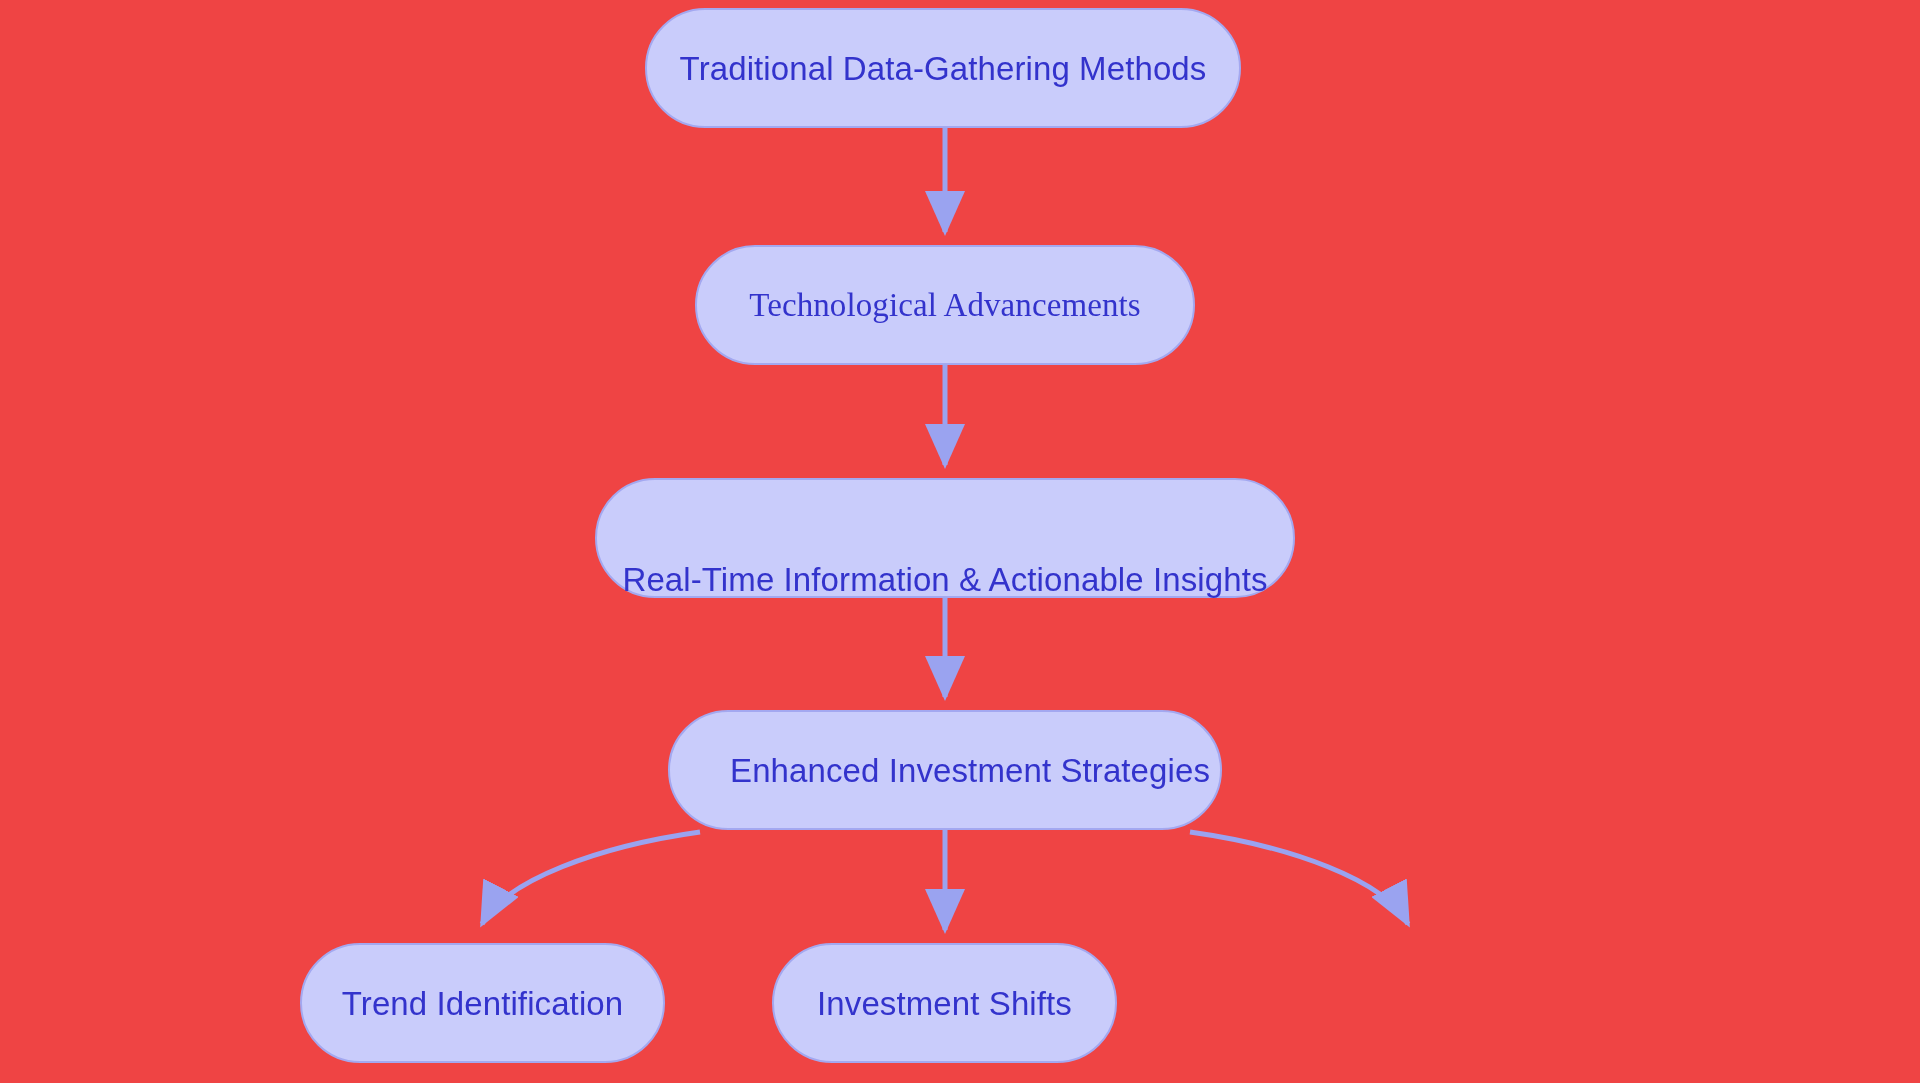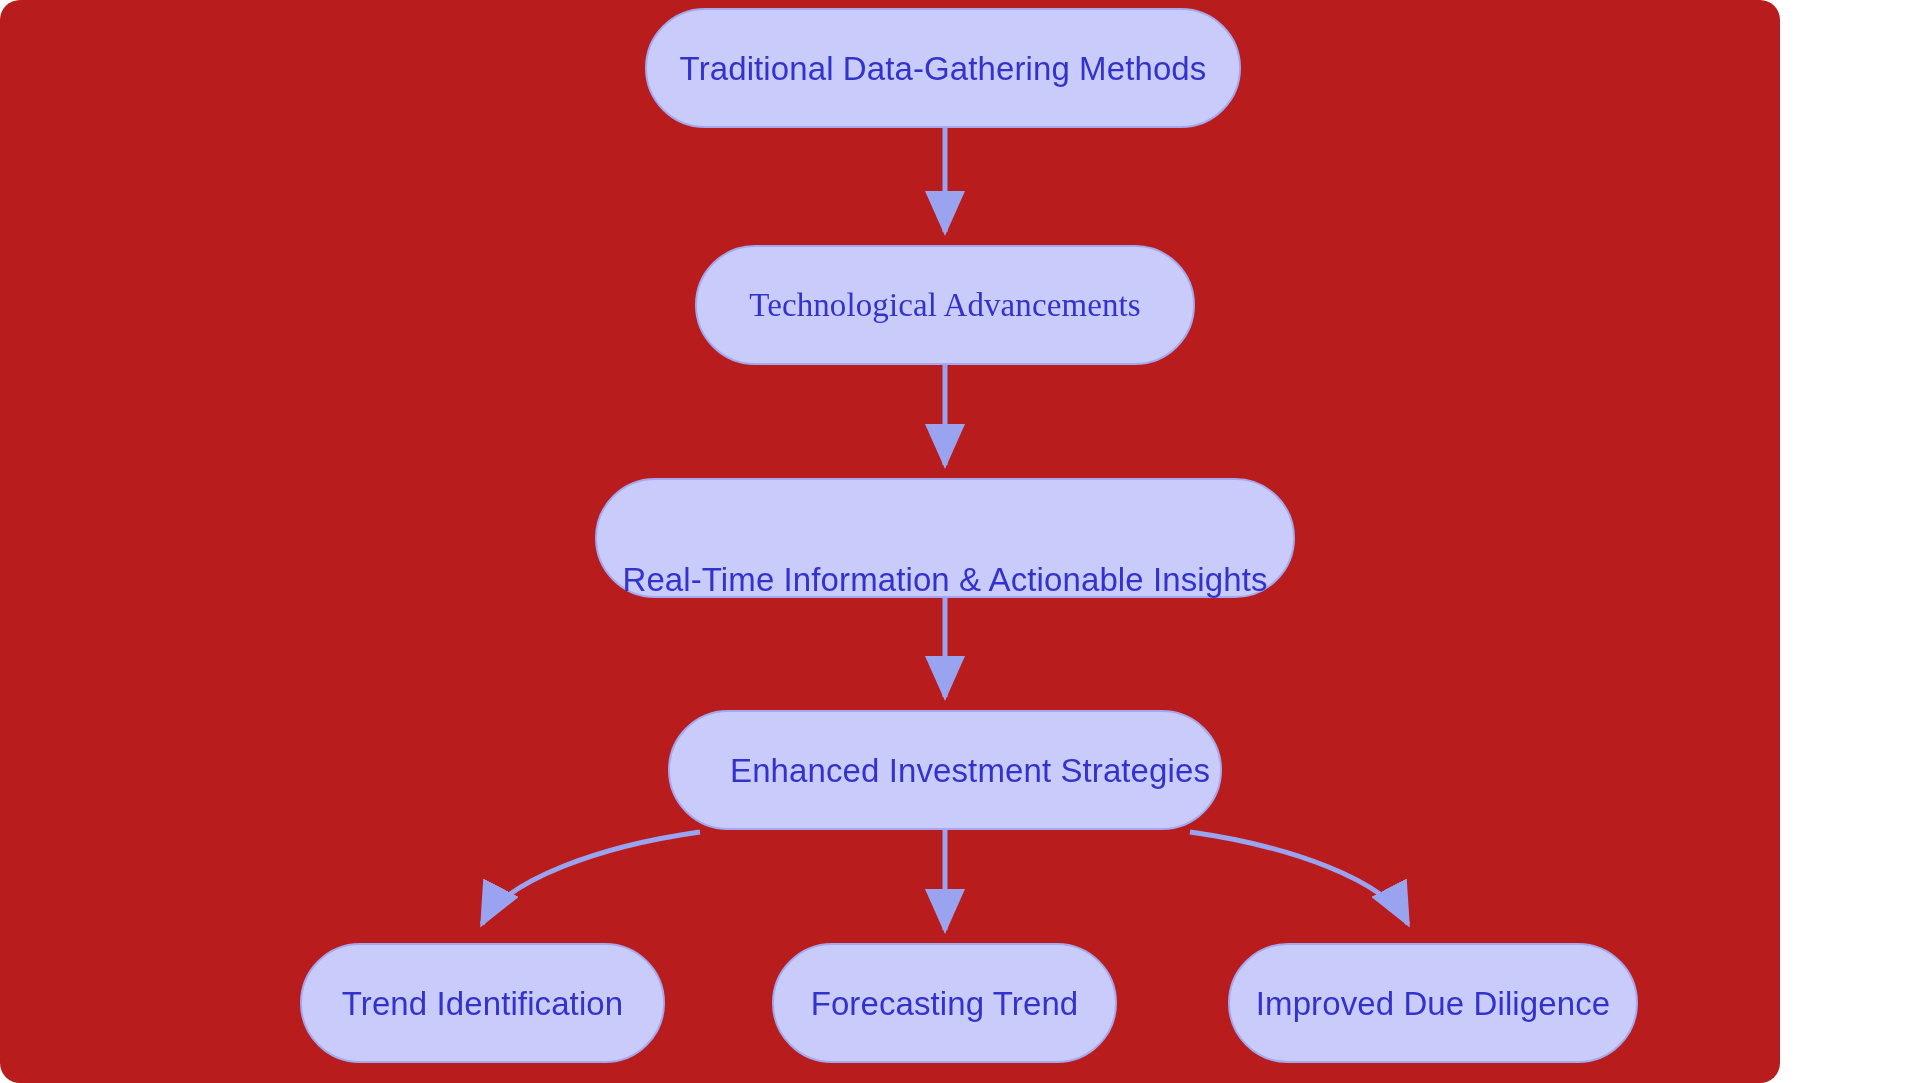--- a/index.html
+++ b/index.html
@@ -9,24 +9,23 @@
     background: #ffffff;
   }
   body {
     width: 1920px;
     height: 1083px;
     overflow: hidden;
     font-family: "Liberation Sans", "DejaVu Sans", sans-serif;
   }
   #canvas {
     position: relative;
-    width: 1780px;
+    width: 1920px;
     height: 1083px;
-    background: #b91c1c;
-    border-radius: 20px;
+    background: #ef4444;
   }
   #edge-layer {
     position: absolute;
     left: 0;
     top: 0;
     width: 1920px;
     height: 1083px;
     pointer-events: none;
   }
   .node {
@@ -89,20 +88,17 @@
 
   <div class="node" style="left:668px; top:710px; width:554px; height:120px;justify-content:flex-end;">
     <span class="node-label">Enhanced Investment Strategies</span>
   </div>
 
   <div class="node" style="left:300px; top:943px; width:365px; height:120px;">
     <span class="node-label">Trend Identification</span>
   </div>
 
   <div class="node" style="left:772px; top:943px; width:345px; height:120px;">
-    <span class="node-label">Forecasting Trend</span>
+    <span class="node-label">Investment Shifts</span>
   </div>
 
-  <div class="node" style="left:1228px; top:943px; width:410px; height:120px;">
-    <span class="node-label">Improved Due Diligence</span>
-  </div>
 
 </div>
 
 </body></html>

